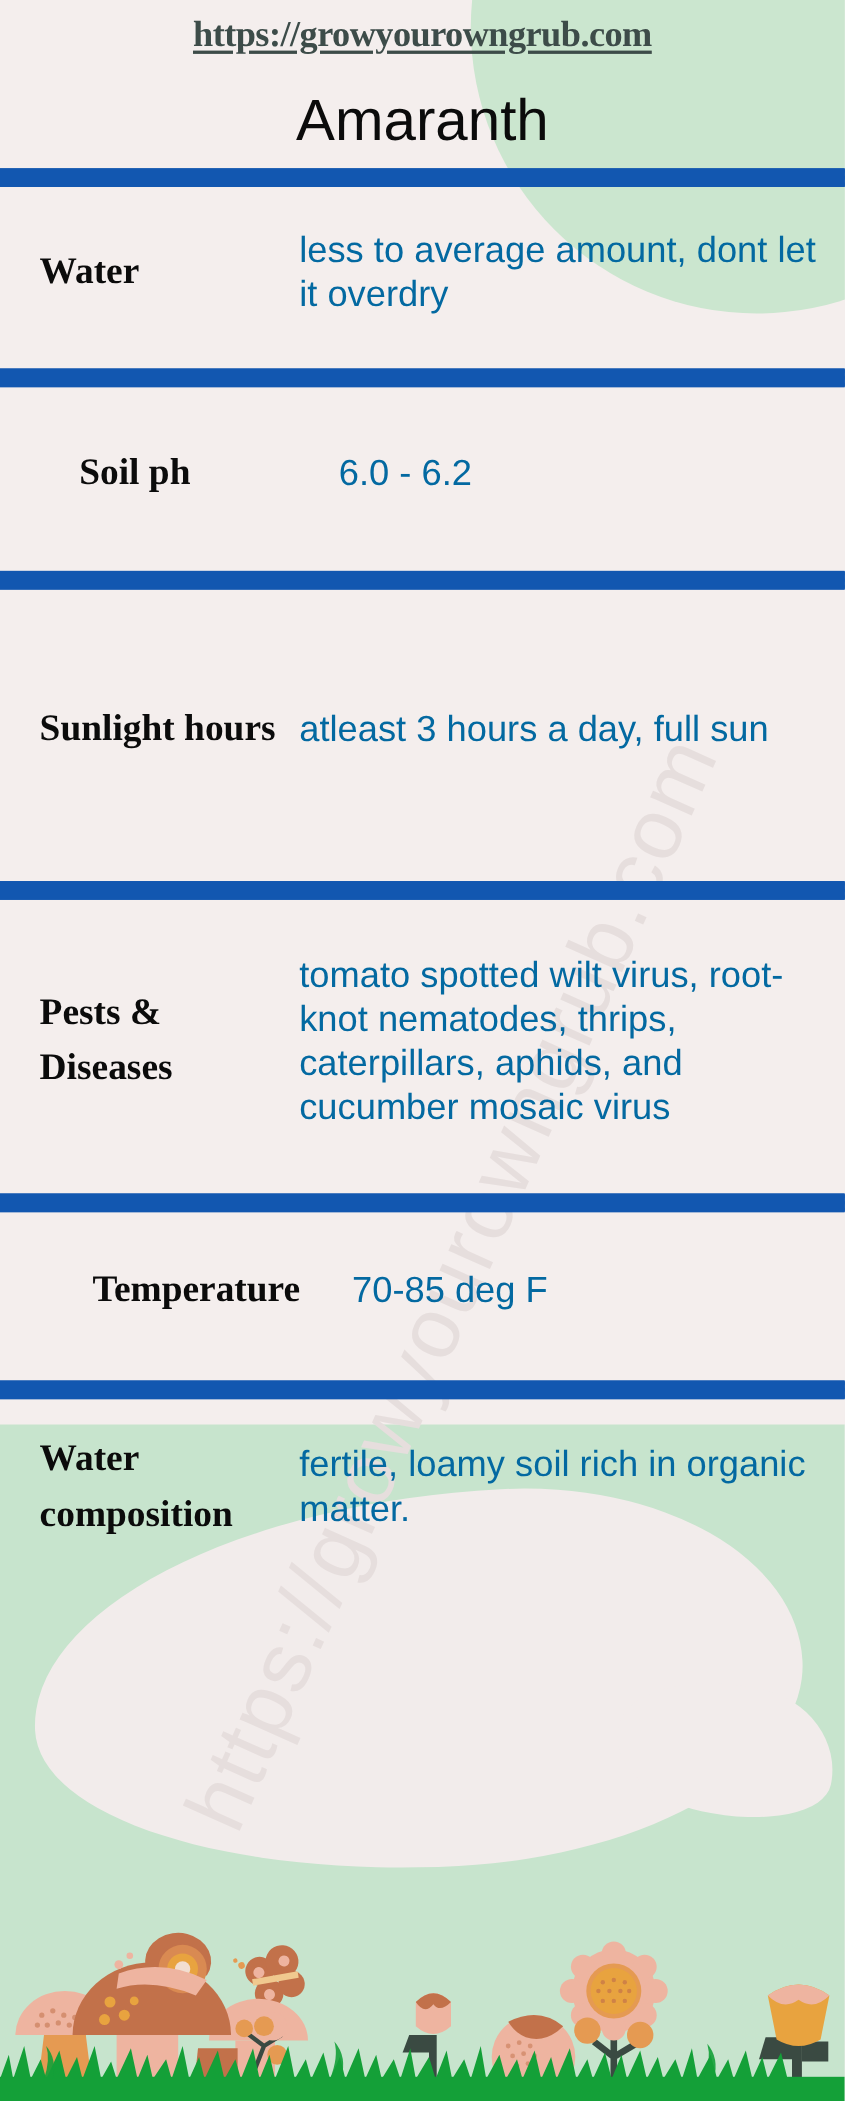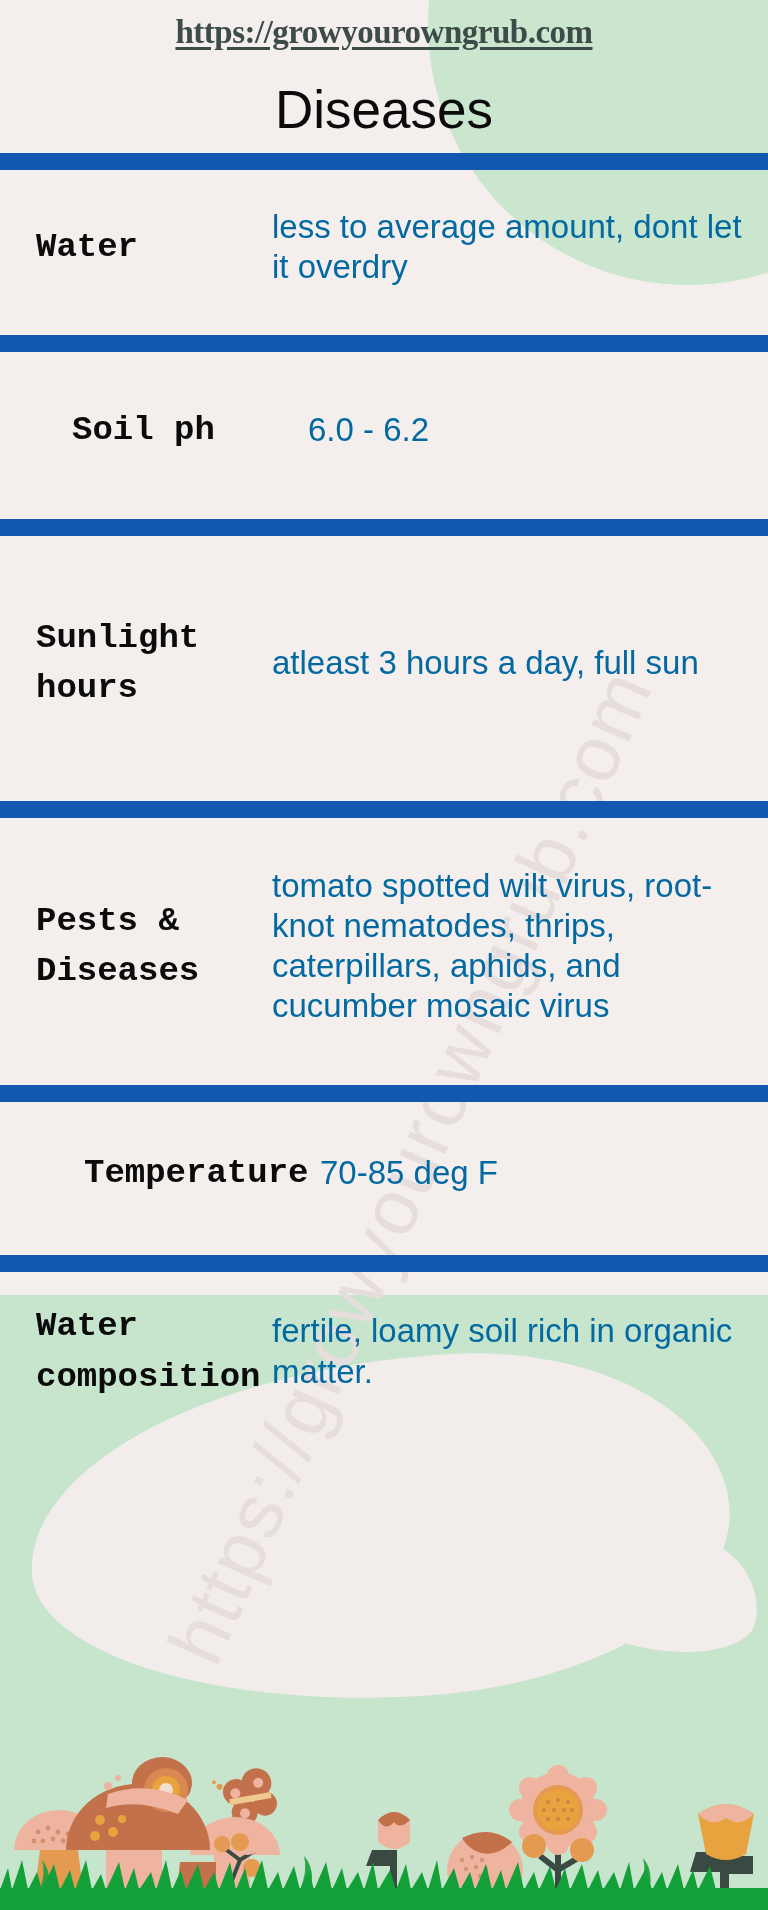--- a/index.html
+++ b/index.html
@@ -130,21 +130,21 @@
     display:flex;
     align-items:center;
     width:100%;
     box-sizing:border-box;
   }
   .row-label{
     width:272px;
     flex:0 0 272px;
     padding-left:36px;
     box-sizing:border-box;
-    font-family:Liberation Mono, monospace;
+    font-family:Liberation Serif, serif;
     font-weight:700;
     font-size:34px;
     line-height:1.48;
     color:#0b0b0b;
   }
   .row-value{
     flex:1 1 auto;
     padding-right:6px;
     font-family:"Liberation Sans", sans-serif;
     font-weight:400;
@@ -179,21 +179,21 @@
   <div class="bg-green-panel"></div>
   <div class="bg-blob"></div>
   <div class="bg-blob2"></div>
 
   <div class="watermark wm1">https://growyourowngrub.com</div>
 
   <div id="content">
 
     <div class="site-url">https://growyourowngrub.com</div>
 
-    <div class="plant-title">Diseases</div>
+    <div class="plant-title">Amaranth</div>
 
     <div class="divider"></div>
 
     <div class="row r-water">
       <div class="row-label">Water</div>
       <div class="row-value">less to average amount, dont let it overdry</div>
     </div>
 
     <div class="divider"></div>
 

